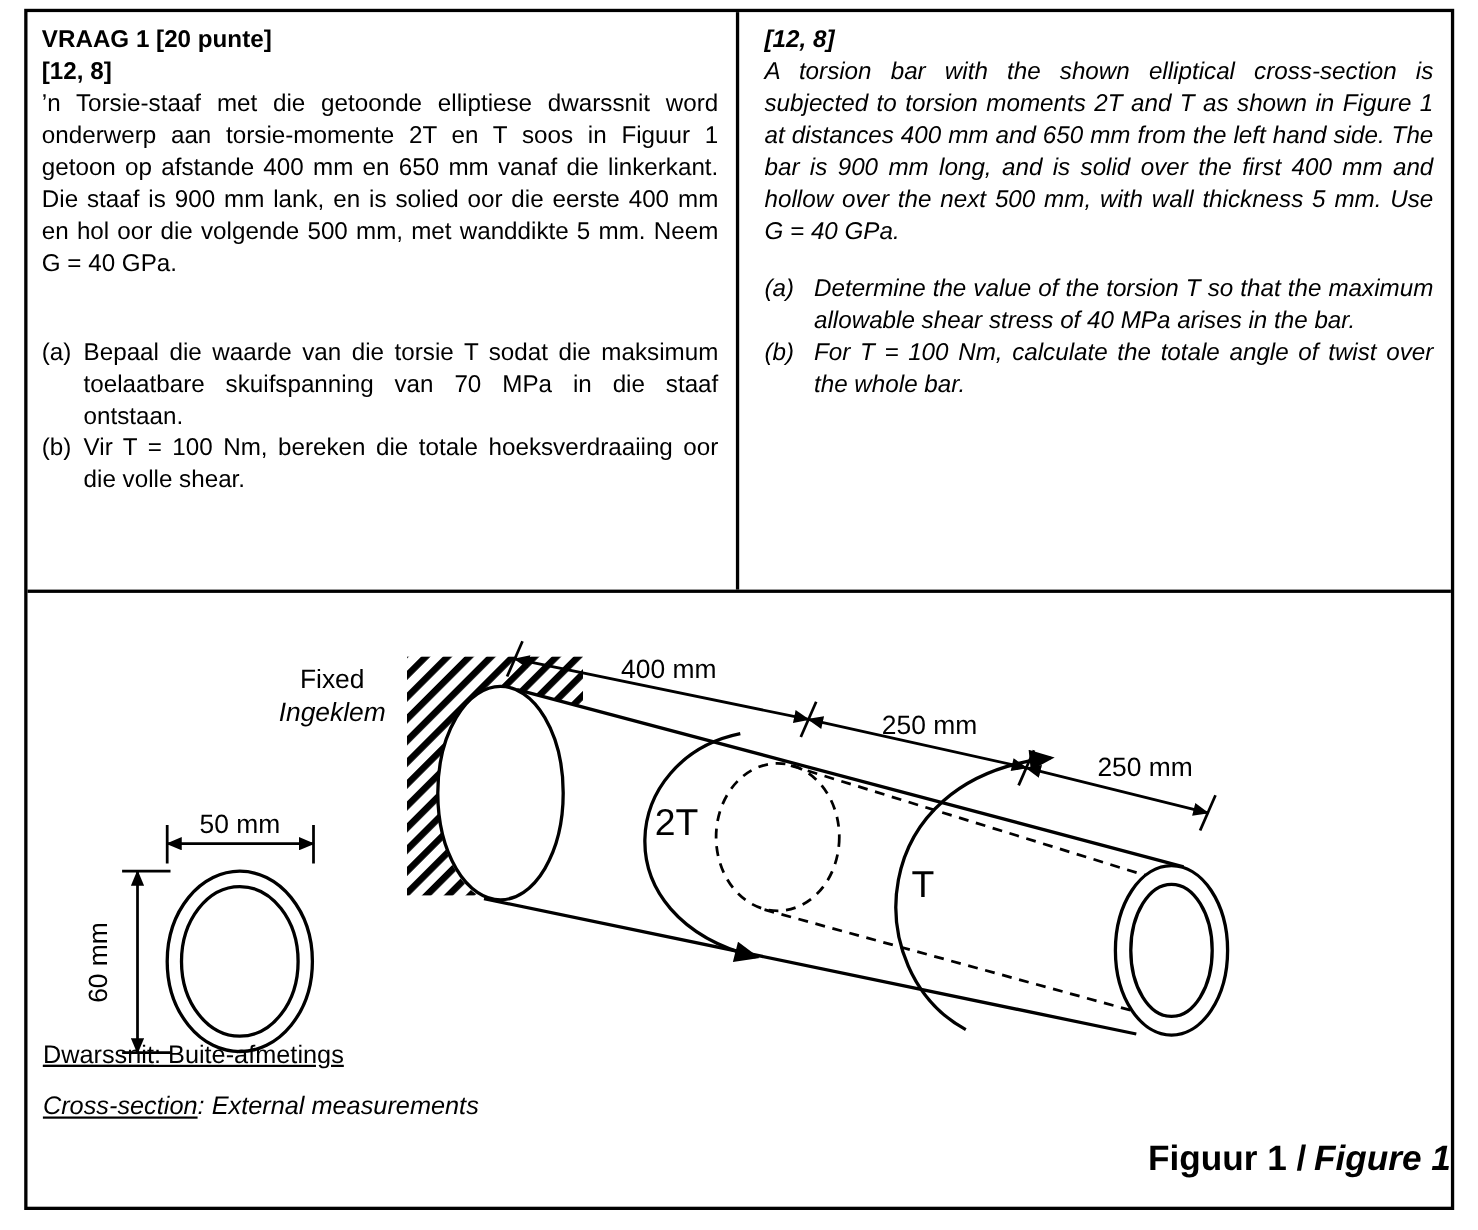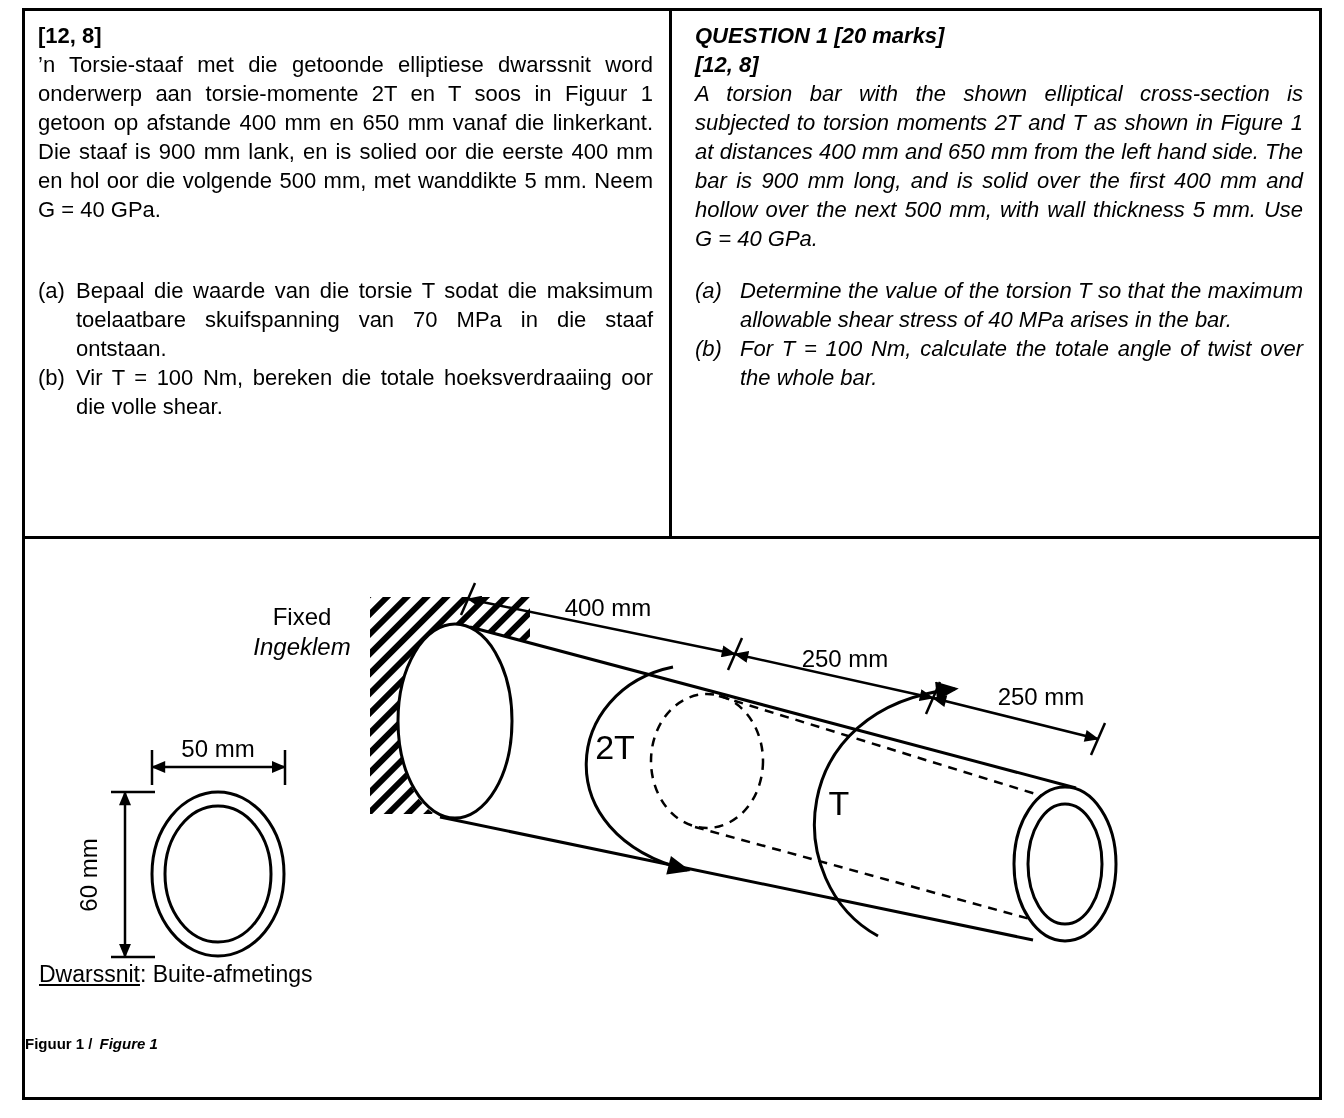--- a/index.html
+++ b/index.html
@@ -16,51 +16,51 @@
   .intro { text-align:justify; }
   .items { margin-top:52px; }
   .col-right .items { margin-top:23px; }
   .item { display:grid; grid-template-columns:38px 1fr; }
   .col-right .item { grid-template-columns:45px 1fr; }
   .item .txt { text-align:justify; }
   .figure-section { position:relative; height:558px; }
   .figure-section svg { display:block; }
   svg text { font-family:"Liberation Sans", sans-serif; fill:#000; }
   .fig-cap { position:absolute; left:14px; font-size:23px; line-height:30px; }
-  .fig-cap-af { top:420px; }
+  .fig-cap-af { top:404px;text-decoration:underline; }
   .fig-cap-en { top:451px; font-style:italic; }
   .u { text-decoration:underline; }
-  .fig-title { position:absolute; left:0; right:0; top:496px; text-align:left;
-               font-weight:bold; font-size:15px; }
+  .fig-title { position:absolute; left:0; right:0; top:496px; text-align:right;
+               font-weight:bold; font-size:32px; }
   .fig-title .i { font-style:italic; margin-left:7px; }
 </style>
 </head>
 <body>
 
 <div class="page">
 
   <div class="text-section">
 
     <div class="col col-left">
+      <div class="hd">VRAAG 1 [20 punte]</div>
       <div class="hd">[12, 8]</div>
       <div class="intro">’n Torsie-staaf met die getoonde elliptiese dwarssnit word onderwerp aan torsie-momente 2T en T soos in Figuur 1 getoon op afstande 400 mm en 650 mm vanaf die linkerkant. Die staaf is 900 mm lank, en is solied oor die eerste 400 mm en hol oor die volgende 500 mm, met wanddikte 5 mm. Neem G = 40 GPa.</div>
       <div class="items">
         <div class="item">
           <span class="lbl">(a)</span>
           <span class="txt">Bepaal die waarde van die torsie T sodat die maksimum toelaatbare skuifspanning van 70 MPa in die staaf ontstaan.</span>
         </div>
         <div class="item">
           <span class="lbl">(b)</span>
           <span class="txt">Vir T = 100 Nm, bereken die totale hoeksverdraaiing oor die volle shear.</span>
         </div>
       </div>
     </div>
 
     <div class="col col-right">
-      <div class="hd">QUESTION 1 [20 marks]</div>
       <div class="hd">[12, 8]</div>
       <div class="intro">A torsion bar with the shown elliptical cross-section is subjected to torsion moments 2T and T as shown in Figure 1 at distances 400 mm and 650 mm from the left hand side. The bar is 900 mm long, and is solid over the first 400 mm and hollow over the next 500 mm, with wall thickness 5 mm. Use G = 40 GPa.</div>
       <div class="items">
         <div class="item">
           <span class="lbl">(a)</span>
           <span class="txt">Determine the value of the torsion T so that the maximum allowable shear stress of 40 MPa arises in the bar.</span>
         </div>
         <div class="item">
           <span class="lbl">(b)</span>
           <span class="txt">For T = 100 Nm, calculate the totale angle of twist over the whole bar.</span>
@@ -133,19 +133,22 @@
 
       <line x1="100" y1="253" x2="100" y2="418" stroke="#000" stroke-width="2.5" marker-start="url(#ah)" marker-end="url(#ah)"></line>
       <line x1="86" y1="253" x2="130" y2="253" stroke="#000" stroke-width="2.5"></line>
       <line x1="86" y1="418" x2="130" y2="418" stroke="#000" stroke-width="2.5"></line>
       <text x="72" y="336" font-size="24" text-anchor="middle" transform="rotate(-90 72 336)">60 mm</text>
     </svg>
 
     <div class="fig-cap fig-cap-af">
       <span class="u">Dwarssnit</span><span>: Buite-afmetings</span>
     </div>
+    <div class="fig-cap fig-cap-en">
+      <span class="u">Cross-section</span><span>: External measurements</span>
+    </div>
 
     <div class="fig-title">
       <span>Figuur 1 /</span><span class="i">Figure 1</span>
     </div>
 
   </div>
 </div>
 
 </body></html>

